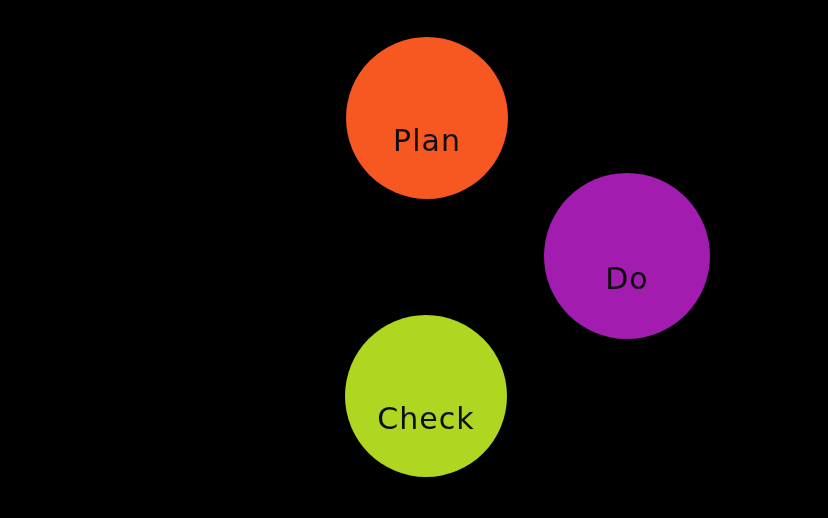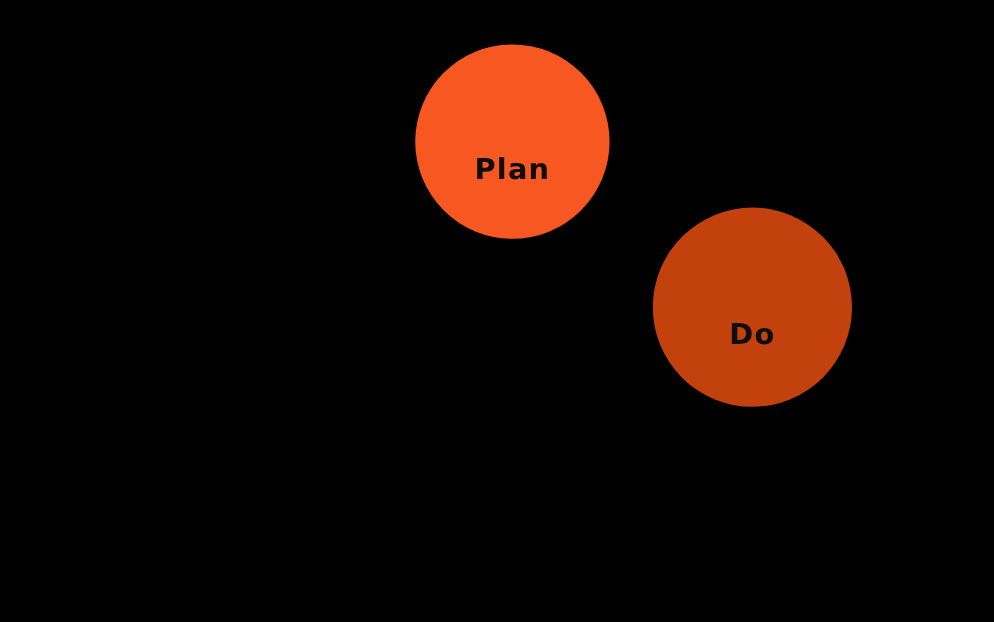--- a/index.html
+++ b/index.html
@@ -20,36 +20,39 @@
     background: #000000;
   }
   .cycle-node {
     position: absolute;
     border-radius: 50%;
     display: flex;
     align-items: center;
     justify-content: center;
   }
   .cycle-node .node-label {
-    font-size: 24px;
-    font-weight: 700;
+    font-size: 30px;
+    font-weight: 400;
     letter-spacing: 1px;
     color: #0e0e0e;
     user-select: none;
     margin-top: 45px;
   }
 </style>
 </head>
 <body style="background: rgb(0, 0, 0);">
 
 <div class="diagram-canvas">
 
   <div class="cycle-node" style="left: 346px; top: 37px; width: 162px; height: 162px; background: rgb(247, 87, 33);">
     <span class="node-label" style="color: rgb(14, 14, 14);">Plan</span>
   </div>
 
-  <div class="cycle-node" style="left: 544px; top: 173px; width: 166px; height: 166px; background: #c2410c;">
+  <div class="cycle-node" style="left: 544px; top: 173px; width: 166px; height: 166px; background: #a21caf;">
     <span class="node-label" style="color: rgb(14, 14, 14);">Do</span>
   </div>
 
+  <div class="cycle-node" style="left: 345px; top: 315px; width: 162px; height: 162px; background: rgb(175, 215, 33);">
+    <span class="node-label" style="color: rgb(14, 14, 14);">Check</span>
+  </div>
 
 
 </div>
 
 </body></html>

